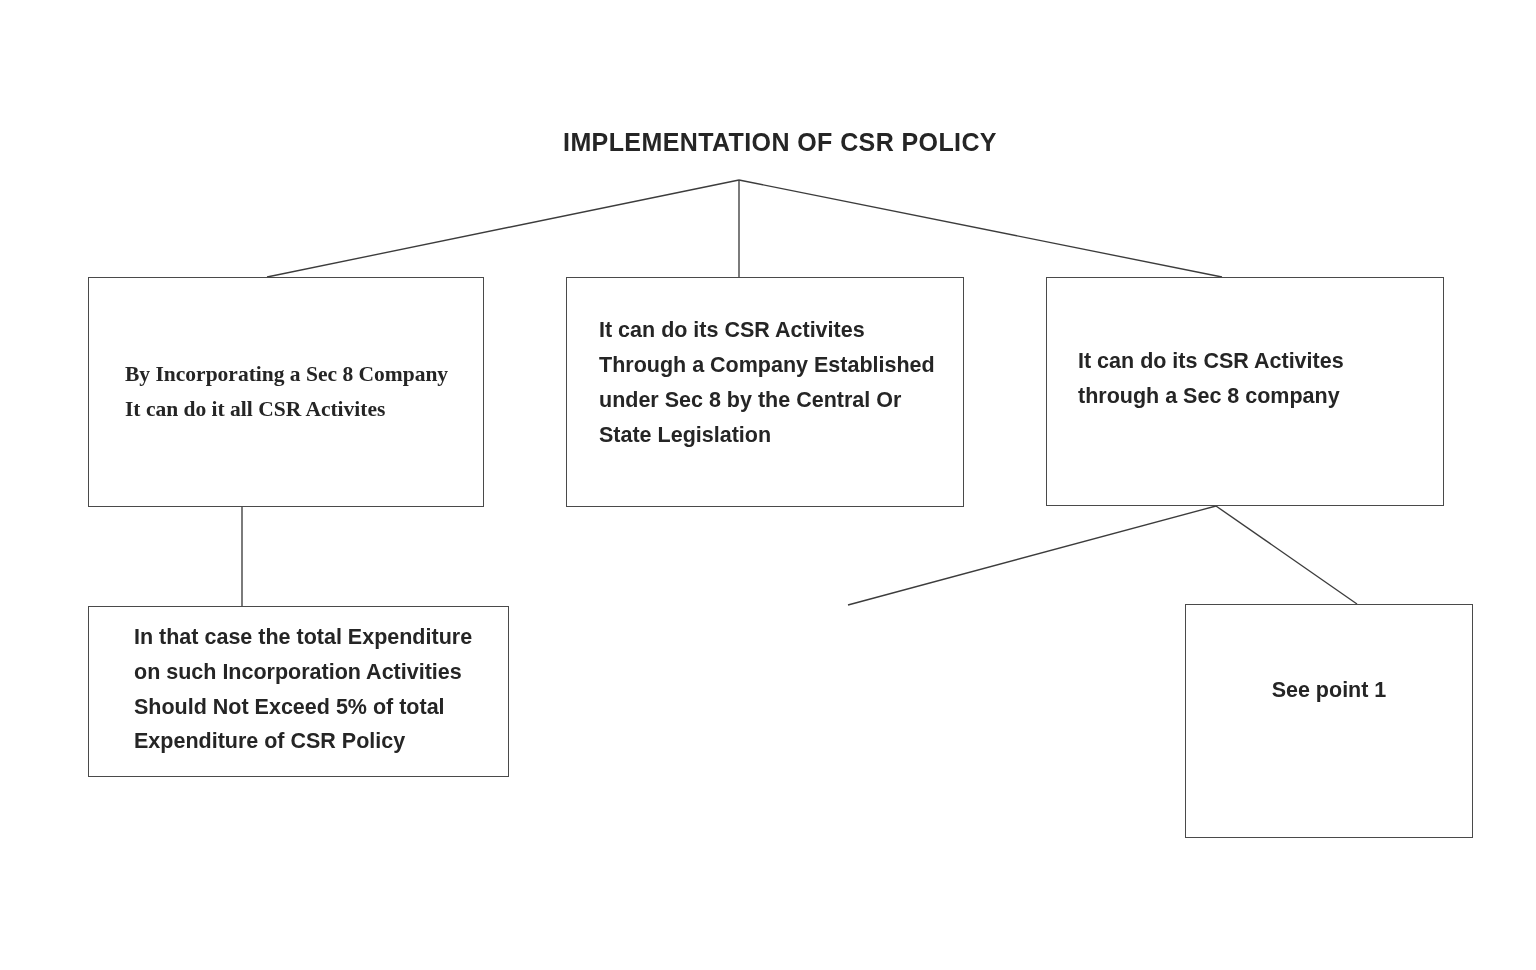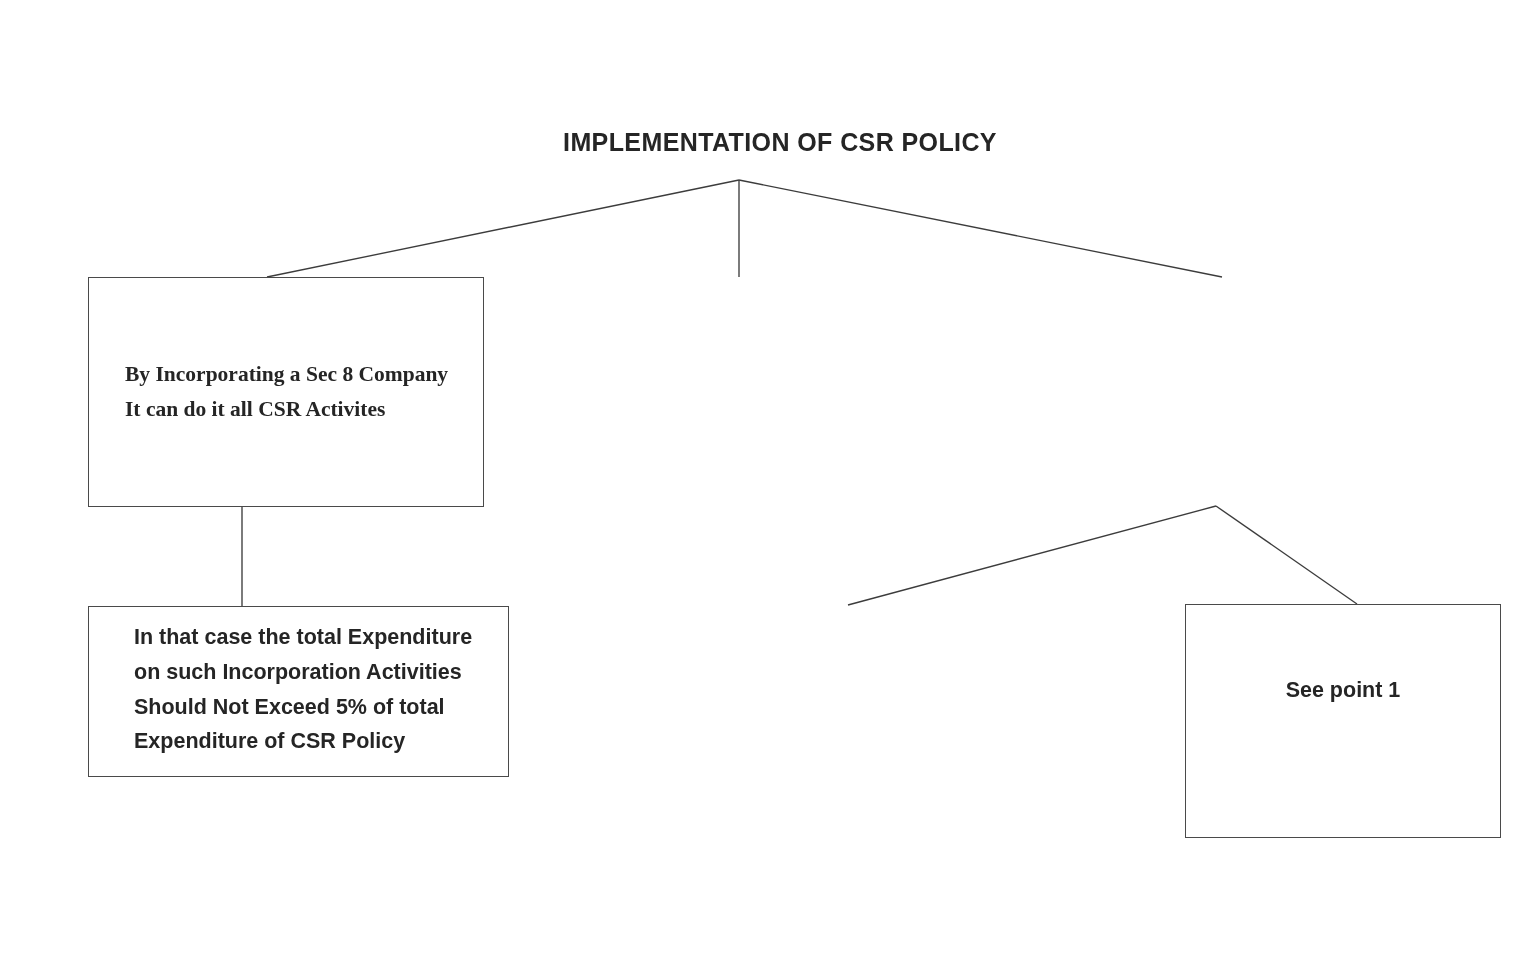--- a/index.html
+++ b/index.html
@@ -74,21 +74,21 @@
   #node-through-sec8 { left: 1034px; top: 277px; width: 398px; height: 229px; }
   #node-through-sec8 .node-text { padding: 0 20px 26px 31px; }
 
   
   #node-expenditure-cap { left: 76px;  top: 606px; width: 421px; height: 171px; }
   #node-expenditure-cap .node-text { padding: 0 18px 4px 45px; }
 
   #node-track-record { left: 621px;  top: 604px; width: 396px; height: 234px; }
   #node-track-record .node-text { padding: 0 18px 0 31px; }
 
-  #node-see-point-1 { left: 1173px; top: 604px; width: 316px; height: 234px; }
+  #node-see-point-1 { left: 1173px; top: 604px; width: 288px; height: 234px; }
   #node-see-point-1 .node-text { padding: 0 18px 62px 18px; text-align: center; }
 </style>
 </head>
 <body>
 
 <div id="diagram-canvas">
 
   <div class="chart-title">IMPLEMENTATION OF CSR POLICY</div>
 
   <svg id="connector-layer" viewBox="0 0 1536 970" width="1536" height="970" xmlns="http://www.w3.org/2000/svg">
@@ -105,21 +105,27 @@
       <path d="M1204,506 L836,605"></path>
 
       <path d="M1204,506 L1345,604"></path>
     </g>
   </svg>
 
   <div class="node-box" id="node-sec8-incorporate">
     <div class="node-text">By Incorporating a Sec 8 Company It can do it all CSR Activites</div>
   </div>
 
+  <div class="node-box" id="node-central-state-legislation">
+    <div class="node-text">It can do its CSR Activites Through a Company Established under Sec 8 by the Central Or State Legislation</div>
+  </div>
 
+  <div class="node-box" id="node-through-sec8">
+    <div class="node-text">It can do its CSR Activites through a Sec 8 company</div>
+  </div>
 
   <div class="node-box" id="node-expenditure-cap">
     <div class="node-text">In that case the total Expenditure on such Incorporation Activities Should Not Exceed 5% of total Expenditure of CSR Policy</div>
   </div>
 
 
   <div class="node-box" id="node-see-point-1">
     <div class="node-text">See point 1</div>
   </div>
 

